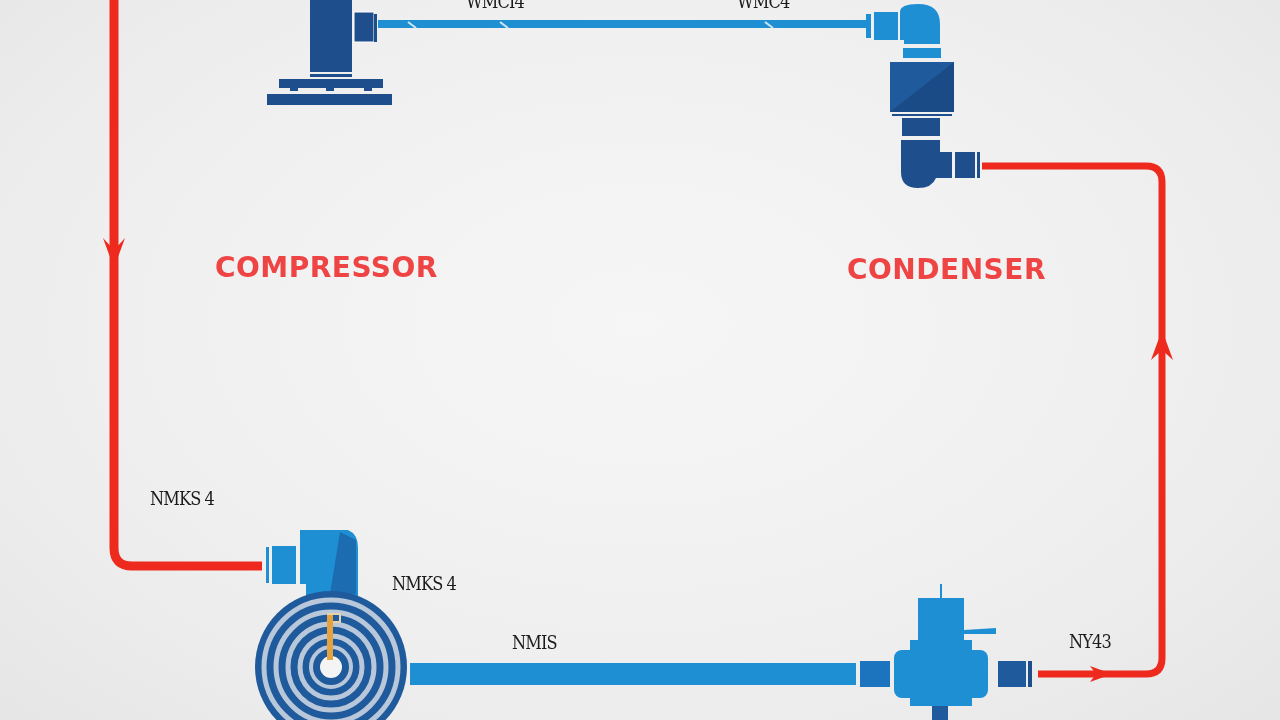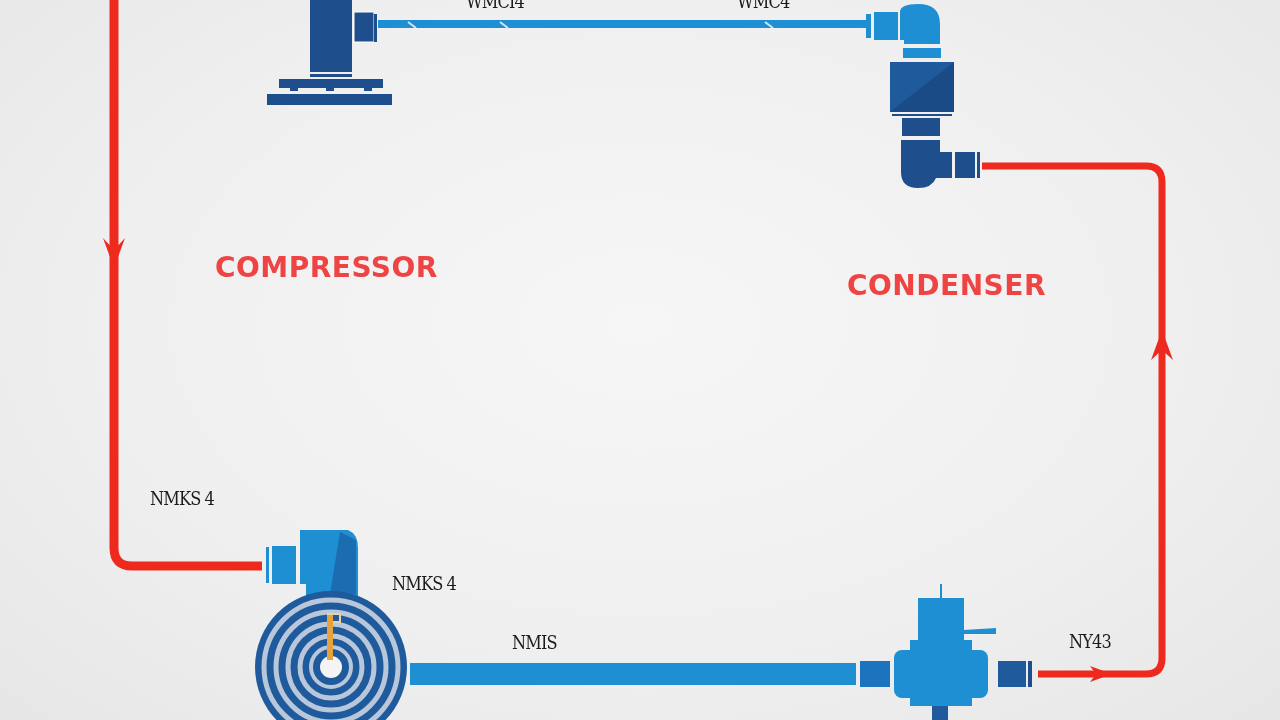--- a/index.html
+++ b/index.html
@@ -96,20 +96,20 @@
     <rect x="910" y="640" width="62" height="10" fill="#1e8fd3"></rect>
     <rect x="894" y="650" width="94" height="48" rx="8" fill="#1e8fd3"></rect>
     <rect x="910" y="698" width="62" height="8" fill="#1e8fd3"></rect>
     <rect x="932" y="706" width="16" height="14" fill="#1f5a9c"></rect>
     <rect x="998" y="661" width="28" height="26" fill="#1f5a9c"></rect>
     <rect x="1028" y="661" width="4" height="26" fill="#1f4e8c"></rect>
   </g>
 </svg>
 
 <div class="label-main" style="left:215px; top:251px;">COMPRESSOR</div>
-<div class="label-main" style="left:847px; top:253px;margin-top:16px;">CONDENSER</div>
+<div class="label-main" style="left:847px; top:253px;">CONDENSER</div>
 
 <div class="label-small" style="left:466px; top:-9px;">WMCI4</div>
 <div class="label-small" style="left:737px; top:-9px;">WMC4</div>
 <div class="label-small" style="left:150px; top:488px;">NMKS 4</div>
 <div class="label-small" style="left:392px; top:573px;">NMKS 4</div>
 <div class="label-small" style="left:512px; top:632px;">NMIS</div>
 <div class="label-small" style="left:1069px; top:631px;">NY43</div>
 
 </body></html>

